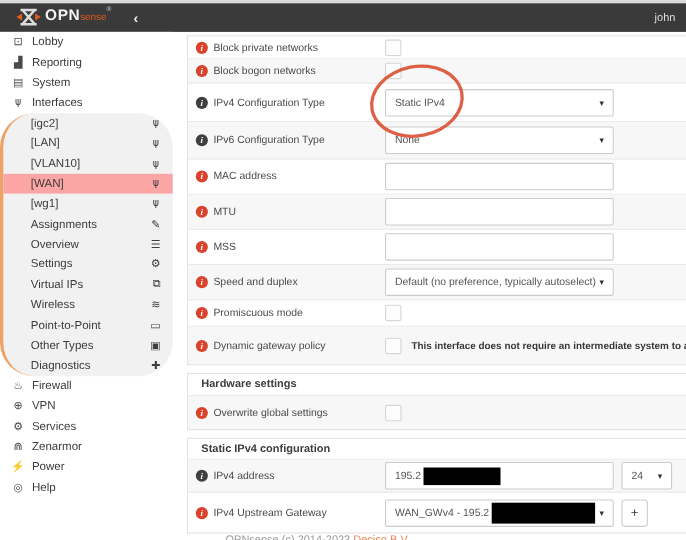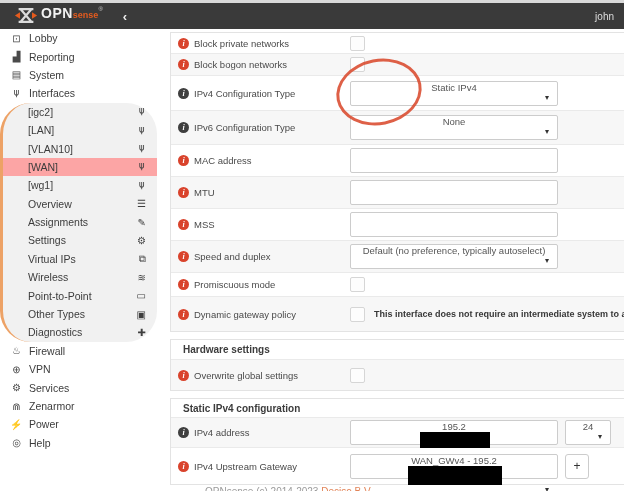--- a/index.html
+++ b/index.html
@@ -5,21 +5,21 @@
   html,body{margin:0;padding:0;}
   body{font-family:"Liberation Sans", sans-serif;}
   .screen{position:relative;width:624px;height:491px;overflow:hidden;background:#ffffff;}
 
   
   .topstrip{position:absolute;top:0;left:0;right:0;height:3px;background:#d9d9d9;}
   .hdr{position:absolute;top:3px;left:0;right:0;height:26px;background:#3a3a3a;display:flex;align-items:center;padding:0 10px;box-sizing:border-box;}
   .brand{display:flex;align-items:flex-start;margin-left:4px;cursor:pointer;}
   .brand svg{margin-top:3px;margin-right:3px;}
   .b-opn{color:#f2f2f2;font-weight:bold;font-size:14px;letter-spacing:.5px;line-height:18px;}
-  .b-sense{color:#e55b1e;font-weight:bold;font-size:9px;line-height:10px;margin-top:6px;}
+  .b-sense{color:#e55b1e;font-weight:normal;font-size:9px;line-height:10px;margin-top:6px;}
   .b-reg{color:#cccccc;font-size:6px;margin-top:2px;}
   .collapse{color:#eeeeee;margin-left:20px;font-size:13px;font-weight:bold;cursor:pointer;line-height:1;}
   .user{margin-left:auto;color:#dddddd;font-size:10px;}
 
   
   .sidebar{position:absolute;top:29px;left:0;width:157px;bottom:0;background:#ffffff;font-size:10.5px;color:#3c3c3c;}
   .nav-item{display:flex;align-items:center;height:18.4px;padding-left:9px;cursor:pointer;}
   .nav-item .ic{width:15px;font-size:10px;color:#4a4a4a;text-align:center;margin-right:5px;flex:none;}
   .submenu{background:#f1f1f1;border-left:3px solid #eda266;border-radius:31px;}
   .subitem{display:flex;align-items:center;height:18.4px;padding-left:25px;padding-right:11px;cursor:pointer;}
@@ -32,21 +32,21 @@
   .tbl{border:1px solid #e3e3e3;border-right:none;background:#ffffff;margin-bottom:7px;}
   .row{display:flex;align-items:center;border-bottom:1px solid #eaeaea;box-sizing:border-box;}
   .tbl .row:last-child{border-bottom:none;}
   .row.alt{background:#f7f7f7;}
   .h21{height:21px}.h22{height:22px}.h24{height:24px}.h30{height:30px}.h32{height:32px}.h34{height:34px}.h35{height:35px}.h36{height:36px}.h19{height:19px}.h20{height:20px}
   .lbl{width:172px;flex:none;display:flex;align-items:center;gap:5px;padding-left:7px;font-size:9.5px;color:#4a4a4a;}
   .info{width:11px;height:11px;border-radius:50%;color:#fff;font-size:8px;font-weight:bold;font-style:italic;display:flex;align-items:center;justify-content:center;flex:none;font-family:"Liberation Serif",serif;}
   .info.o{background:#d9432c;} .info.d{background:#3f3f3f;}
   .ctl{display:flex;align-items:center;gap:7px;}
   .cb{width:13px;height:13px;border:1px solid #d6d6d6;background:#fdfdfd;border-radius:2px;flex:none;cursor:pointer;}
-  .select,.inputbox,input.inputbox{width:208px;height:25px;border:1px solid #cccccc;border-radius:2px;background:#ffffff;display:flex;align-items:center;padding:0 8px;box-sizing:border-box;font-size:9.5px;color:#555555;cursor:pointer;flex-direction:column;}
+  .select,.inputbox,input.inputbox{width:208px;height:25px;border:1px solid #cccccc;border-radius:2px;background:#ffffff;display:flex;align-items:center;padding:0 8px;box-sizing:border-box;font-size:9.5px;color:#555555;cursor:pointer;}
   input.inputbox{display:block;outline:none;font-family:"Liberation Sans",sans-serif;}
   .caret{margin-left:auto;font-size:8px;color:#333333;flex:none;}
   .select.cidr{width:46px;}
   .plus{width:24px;height:25px;border:1px solid #cccccc;border-radius:3px;background:#ffffff;font-size:12px;color:#333333;display:flex;align-items:center;justify-content:center;padding:0;cursor:pointer;font-family:"Liberation Sans",sans-serif;}
   .sectlbl{font-weight:bold;font-size:10px;color:#3c3c3c;padding-left:12px;}
   .cbl{font-weight:bold;font-size:9px;color:#383838;white-space:nowrap;margin-left:2px;}
   .redact{background:#000;height:16px;width:70px;margin-left:2px;flex:none;}
   .redact.big{height:19px;width:94px;}
 
   
@@ -112,26 +112,26 @@
       </div>
       <div class="subitem sel">
         <span>[WAN]</span>
         <span class="ric sitemap">⋔</span>
       </div>
       <div class="subitem">
         <span>[wg1]</span>
         <span class="ric sitemap">⋔</span>
       </div>
       <div class="subitem">
+        <span>Assignments</span>
+        <span class="ric">✎</span>
+      </div>
+      <div class="subitem">
         <span>Overview</span>
         <span class="ric">☰</span>
-      </div>
-      <div class="subitem">
-        <span>Assignments</span>
-        <span class="ric">✎</span>
       </div>
       <div class="subitem">
         <span>Settings</span>
         <span class="ric">⚙</span>
       </div>
       <div class="subitem">
         <span>Virtual IPs</span>
         <span class="ric">⧉</span>
       </div>
       <div class="subitem">

